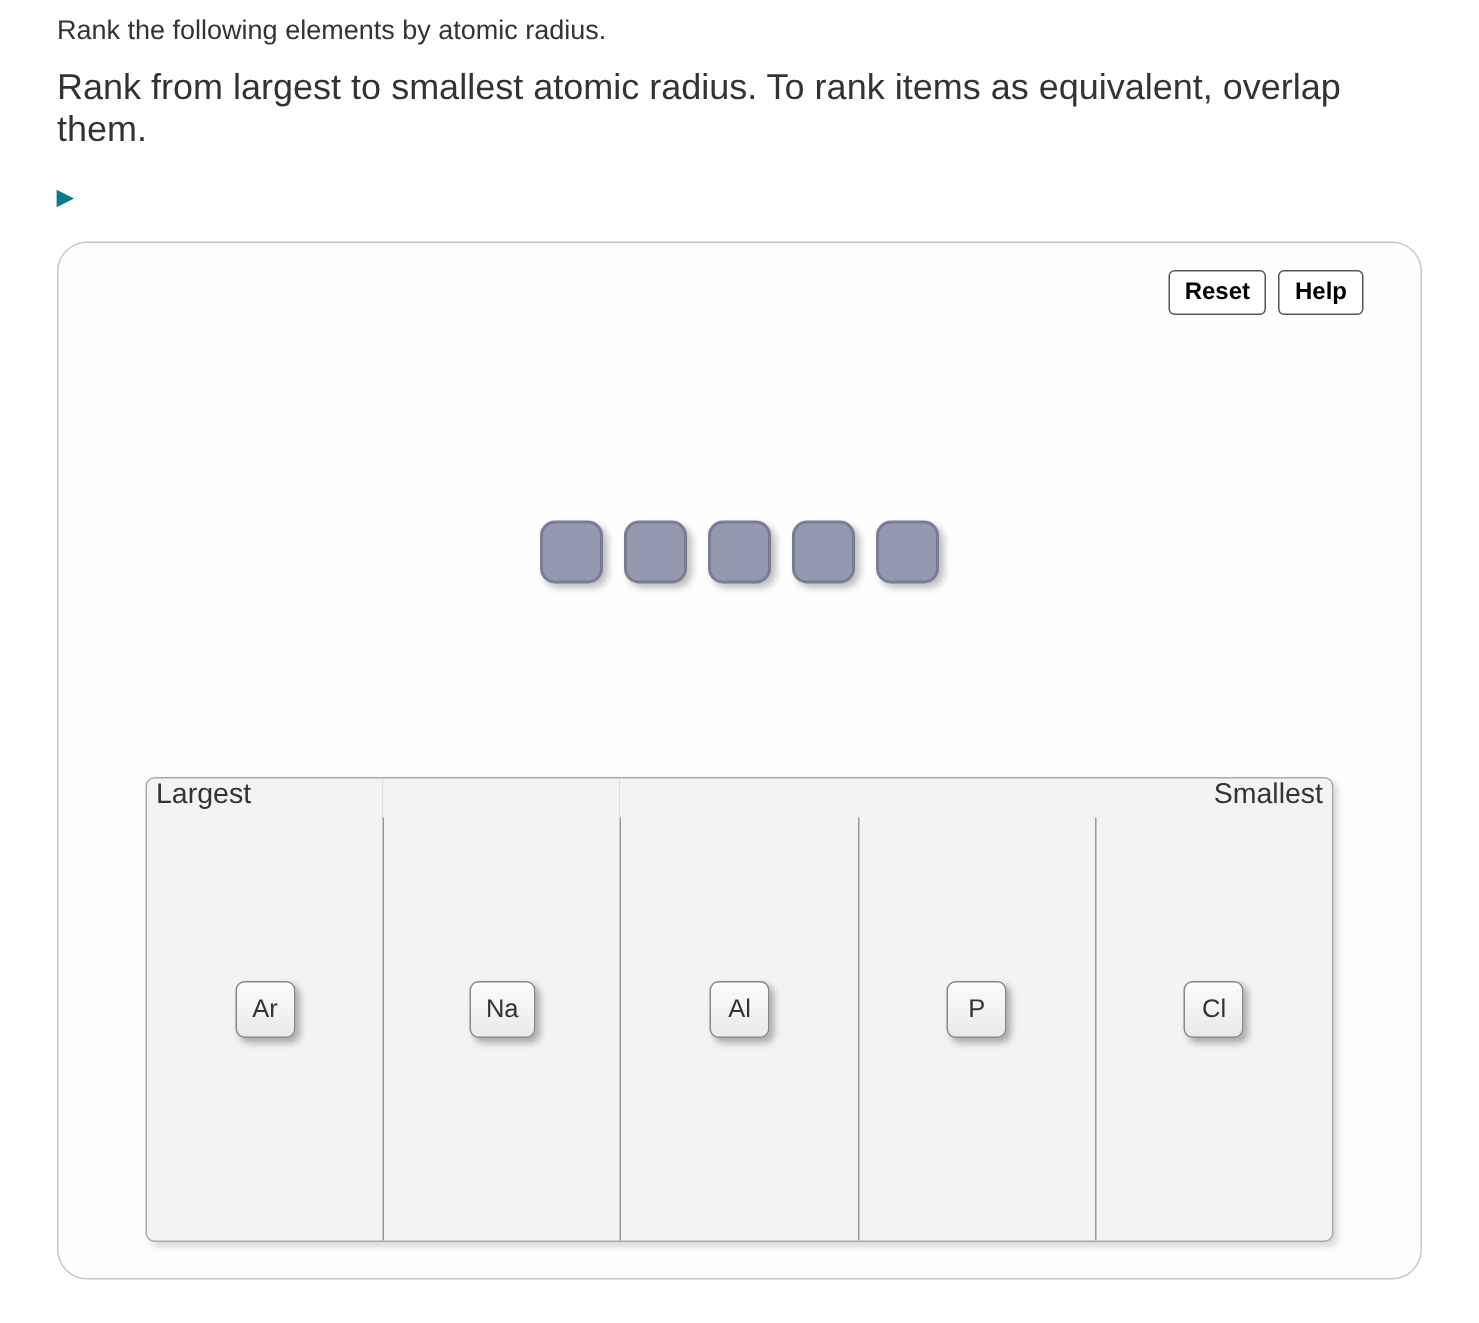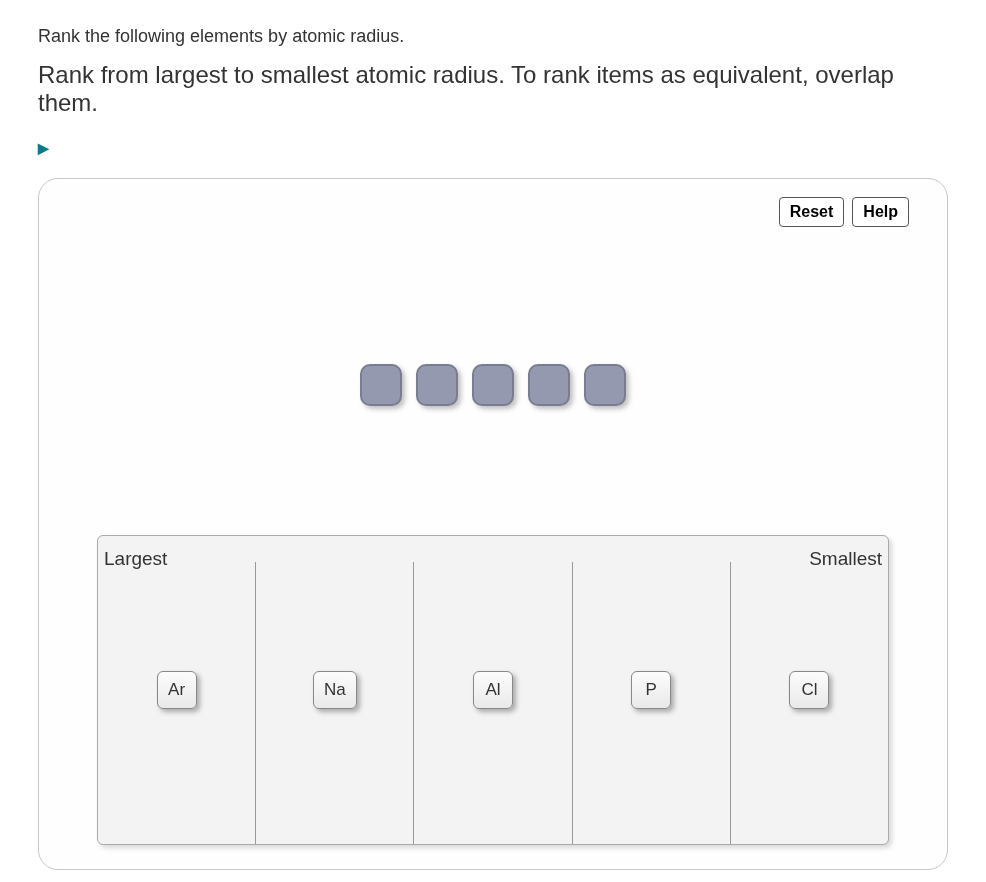--- a/index.html
+++ b/index.html
@@ -9,21 +9,21 @@
     font-family: Arial, Helvetica, sans-serif;
     background: #fff;
     color: #333;
     width: 986px;
   }
   .page {
     padding: 10px 38px 30px 38px;
   }
   .question-text {
     font-size: 18px;
-    margin: 16px 0 14px 0;
+    margin: 0 0 14px 0;
     font-weight: 400;
   }
   .instruction-text {
     font-size: 24px;
     font-weight: 400;
     margin: 0 0 22px 0;
   }
   .hints-link {
     display: inline-flex;
     align-items: center;
@@ -100,21 +100,21 @@
     content: '';
     position: absolute;
     left: -1px;
     top: 0;
     height: 26px;
     width: 2px;
     background: #f3f3f3;
   }
   .label-largest, .label-smallest {
     position: absolute;
-    top: 12px;
+    top: 0;
     font-size: 19px;
     color: #333;
   }
   .label-largest { left: 6px; }
   .label-smallest { right: 6px; }
   .chip {
     display: inline-flex;
     justify-content: center;
     align-items: center;
     min-width: 40px;

